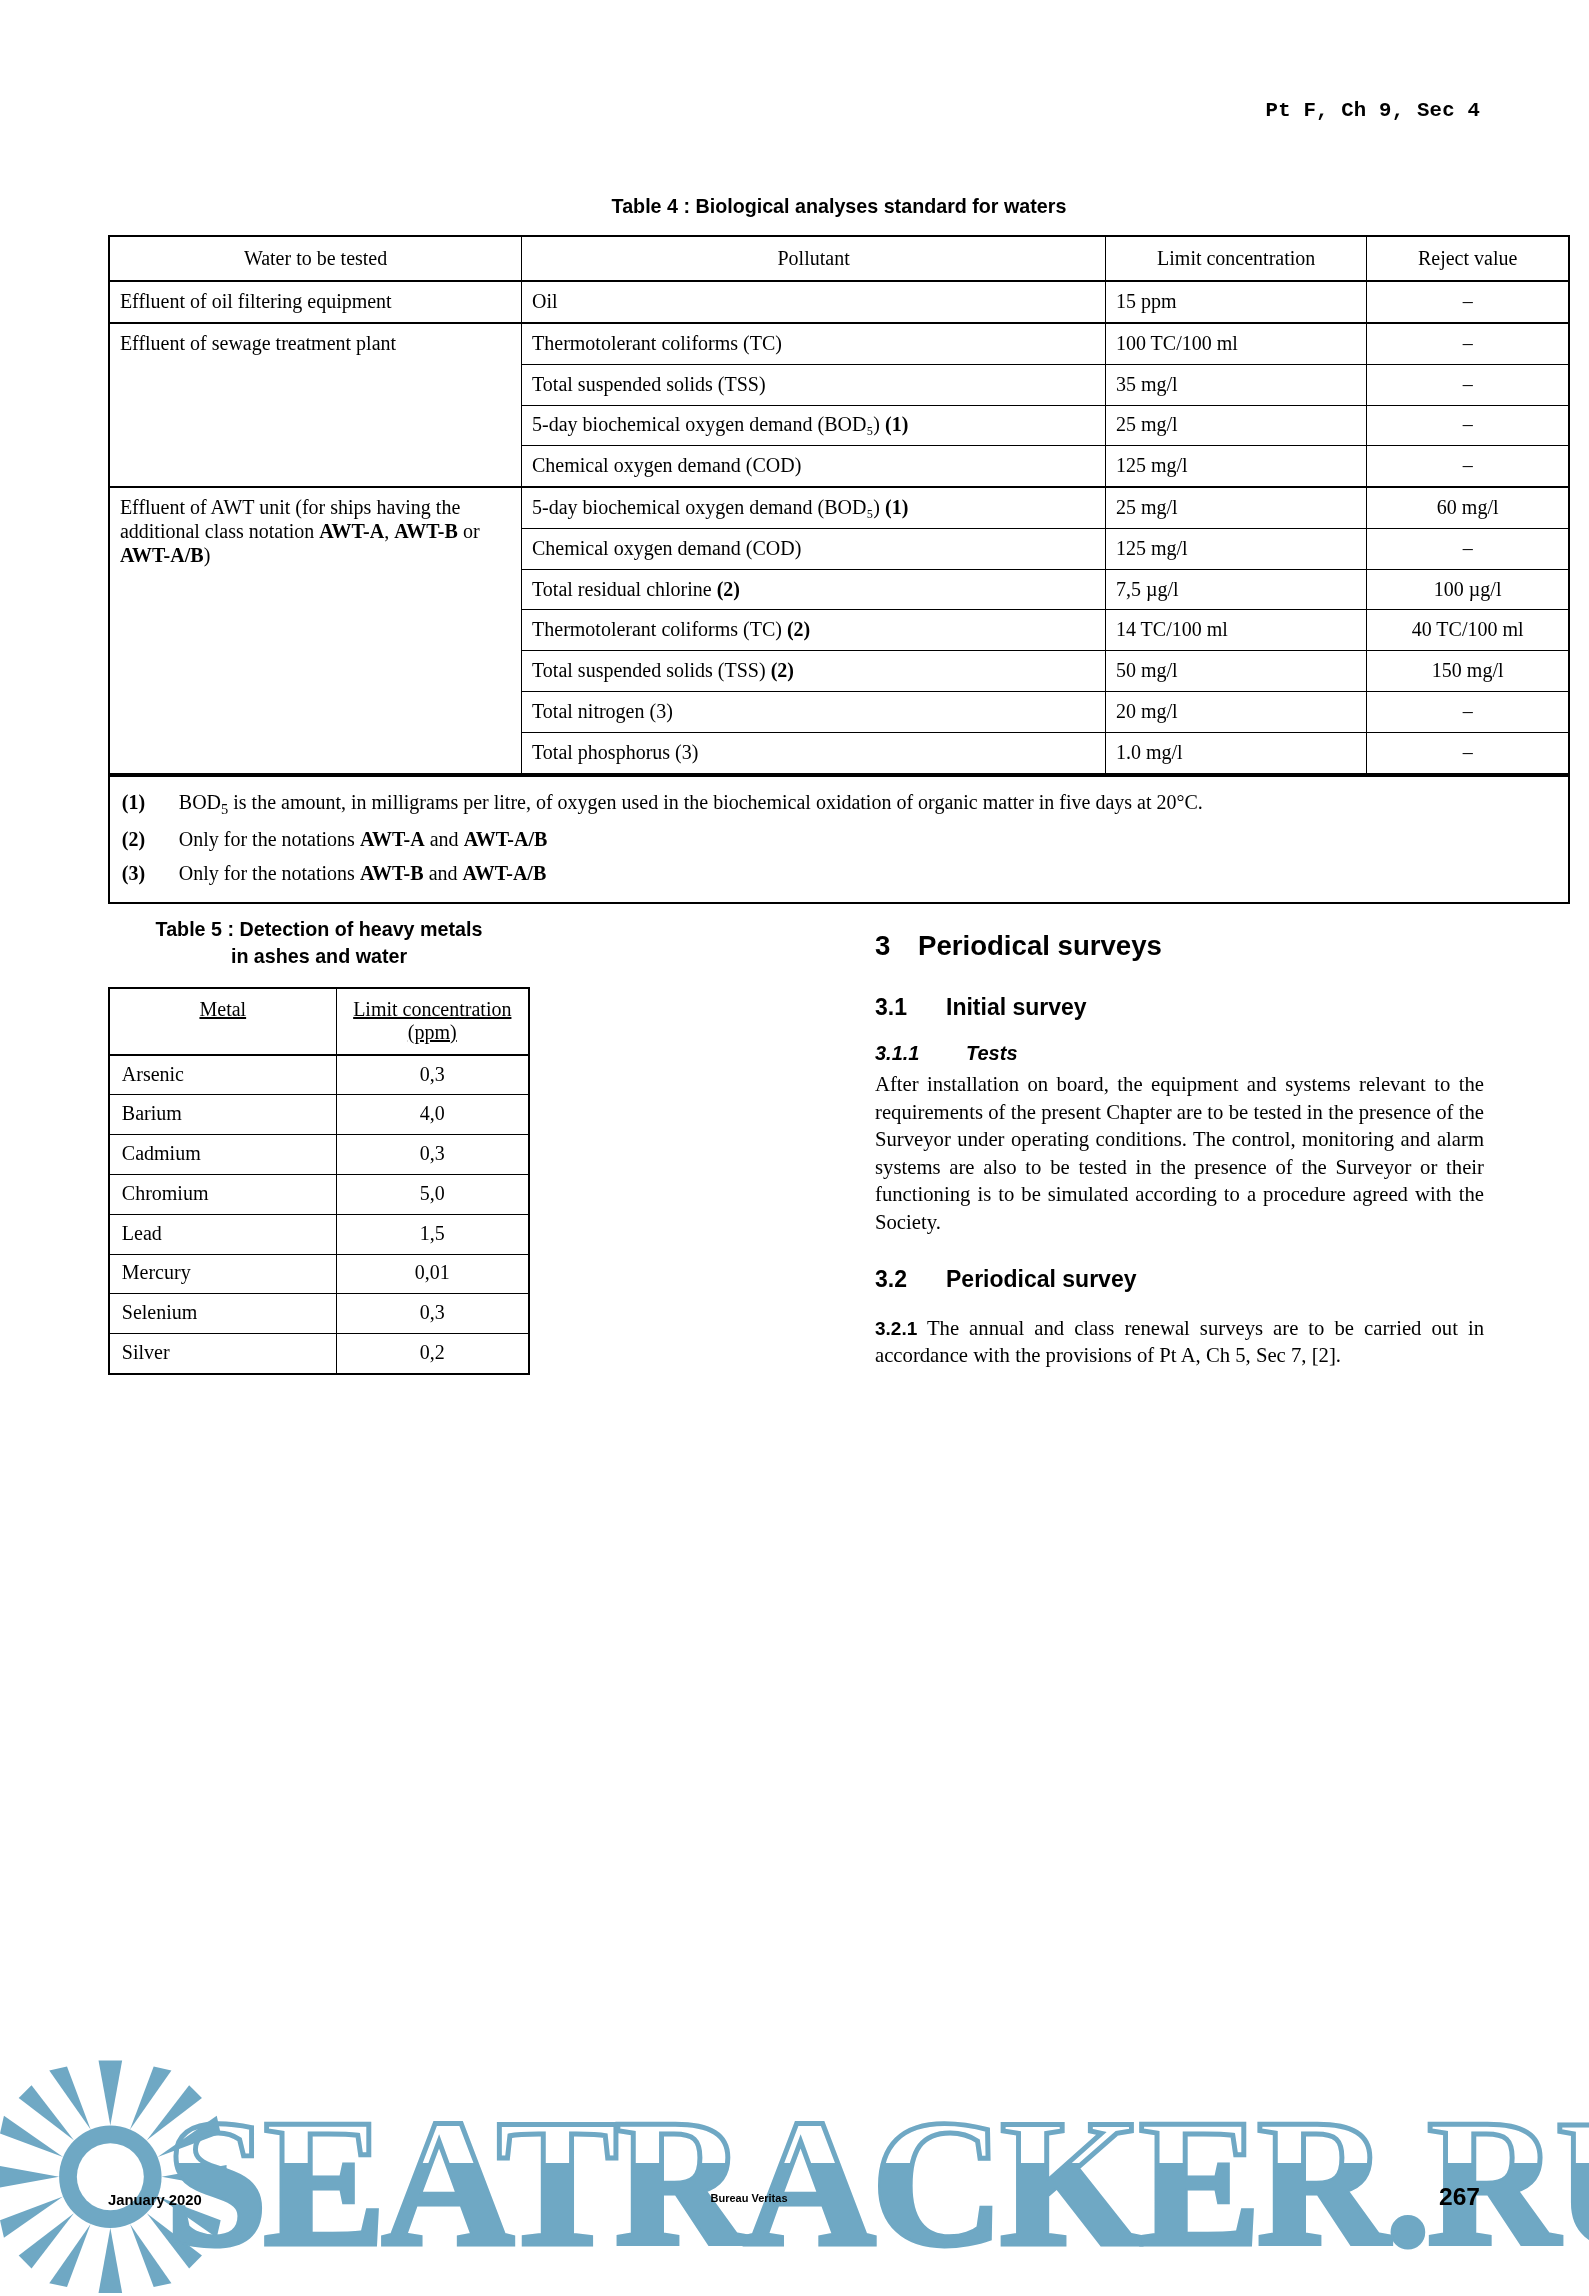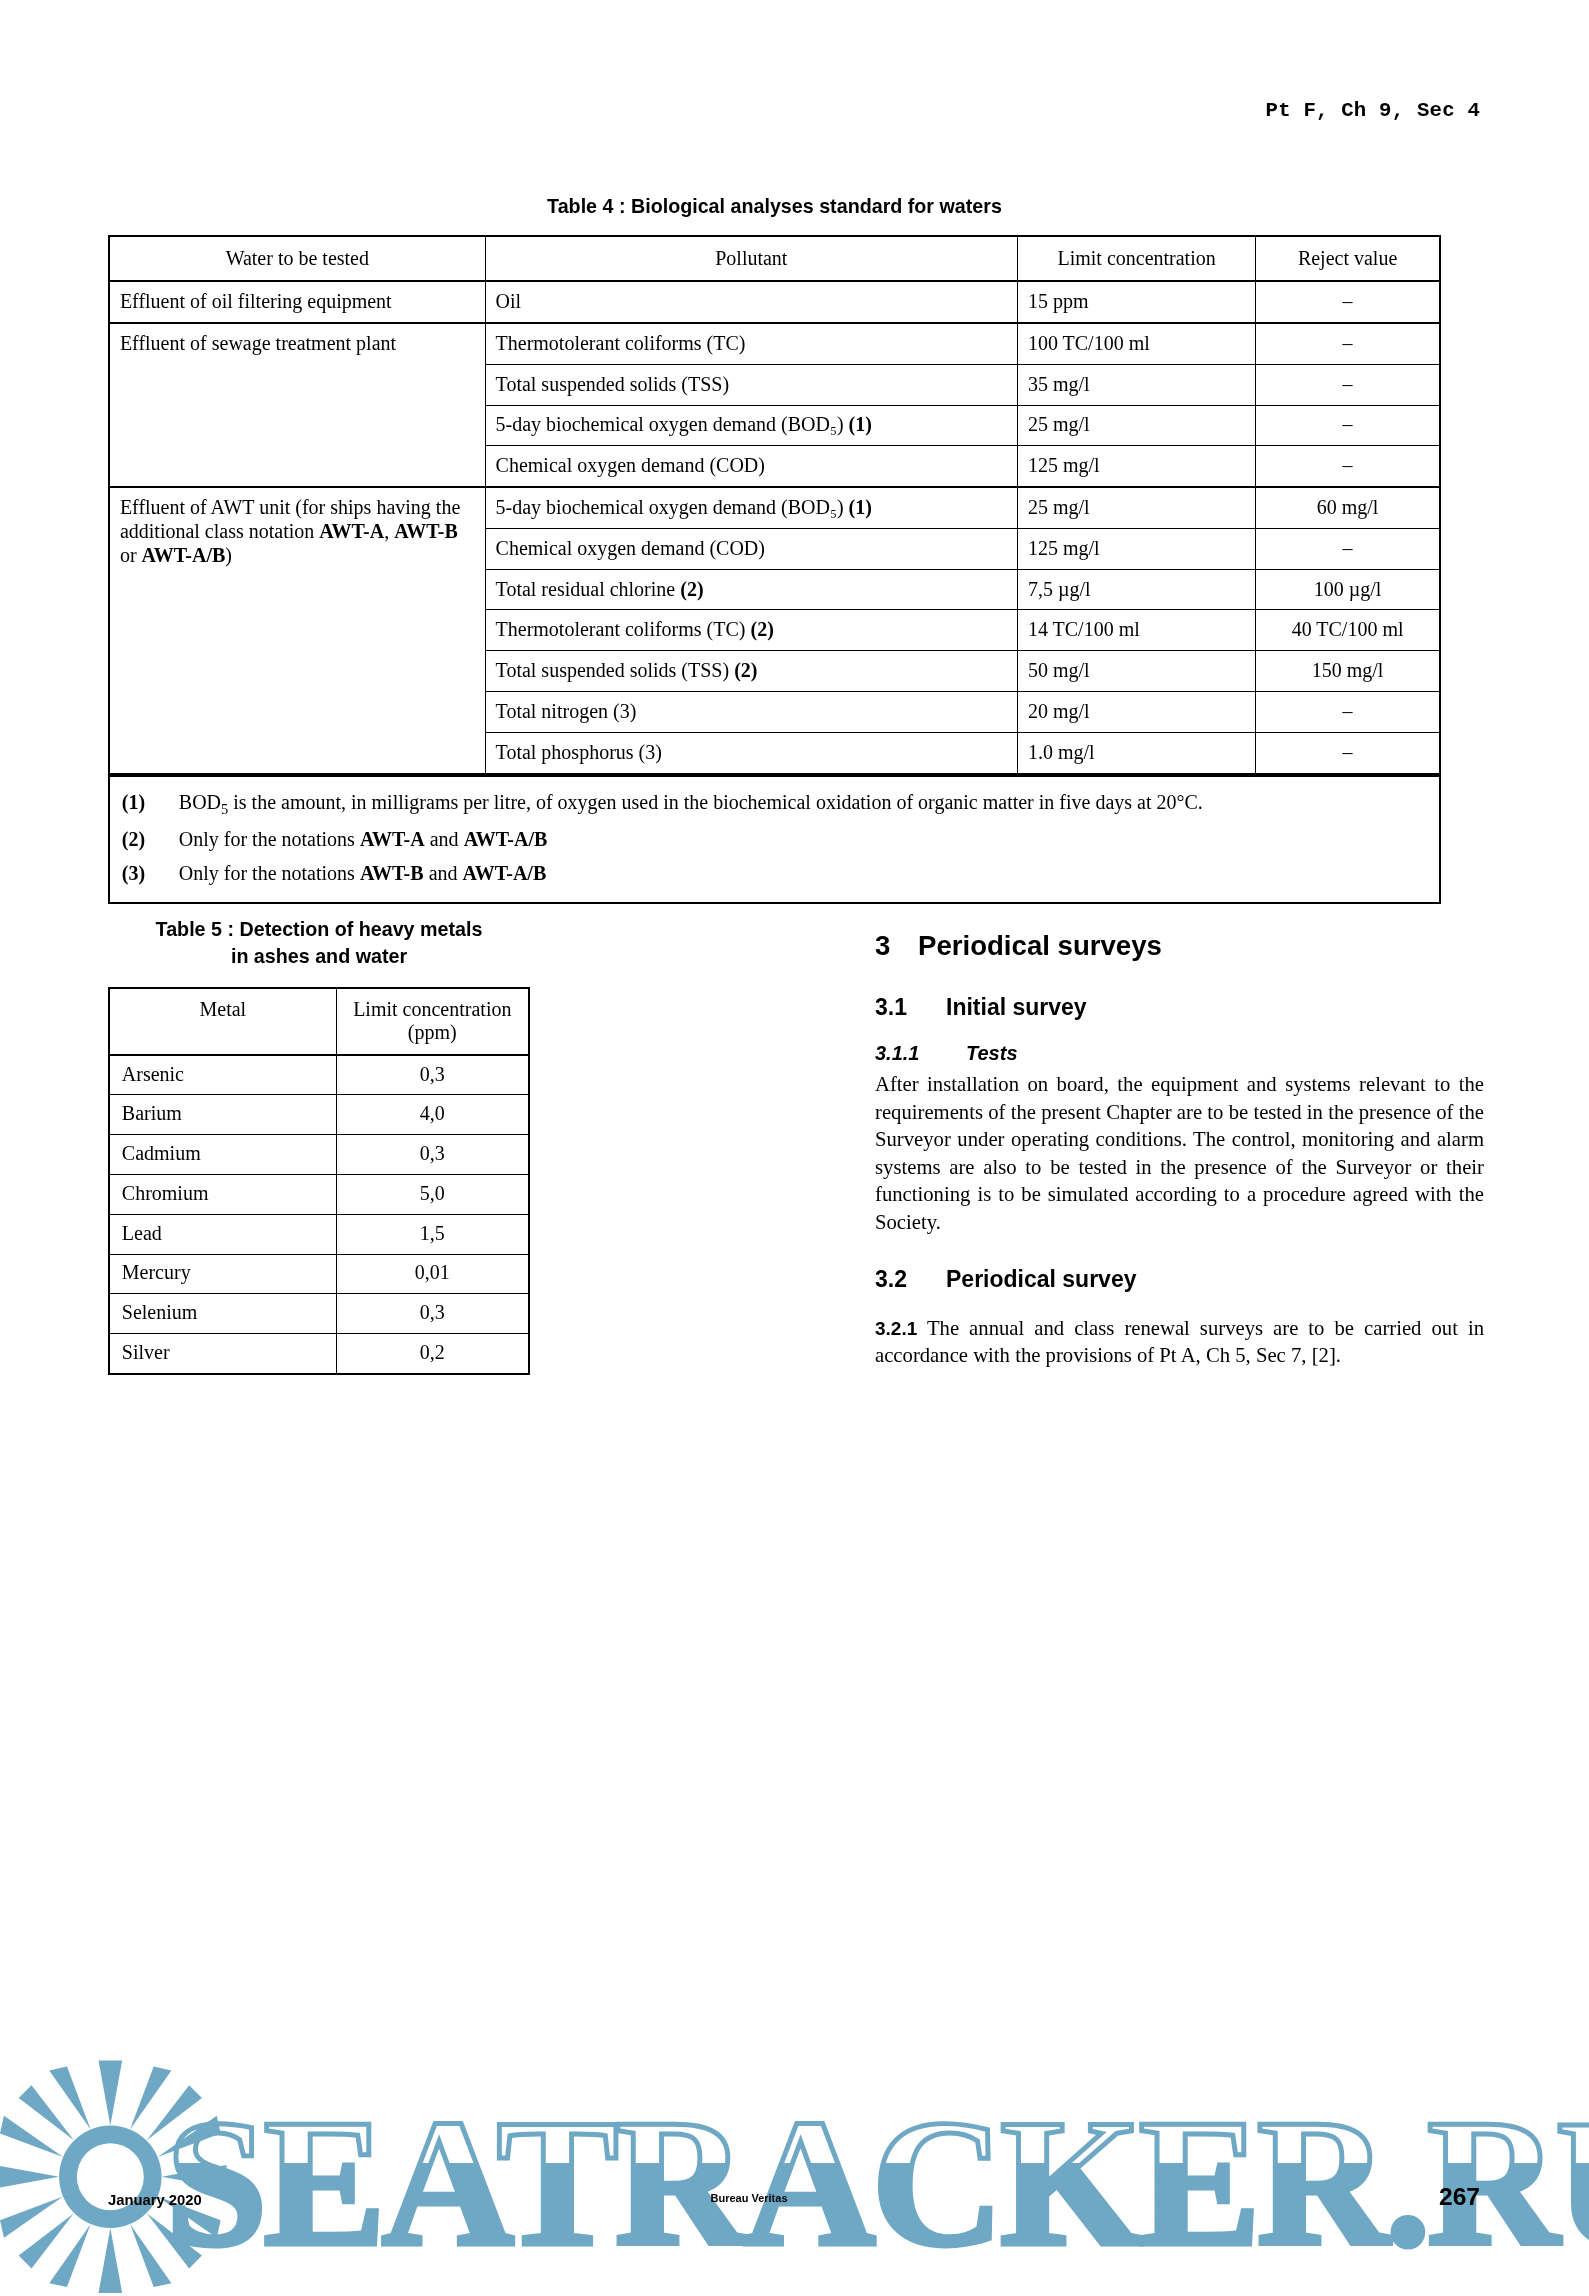--- a/index.html
+++ b/index.html
@@ -34,21 +34,21 @@
     font-size: 19.7px;
     text-align: center;
     line-height: 1.35;
   }
 
   
   #table4-block {
     position: absolute;
     left: 108px;
     top: 193px;
-    width: 1333px;
+    width: 1462px;
   }
   #table4-caption { margin-bottom: 15.8px; }
 
   table.doc-table {
     border-collapse: collapse;
     width: 100%;
     font-size: 20px;
     line-height: 1.2;
   }
   table.doc-table td, table.doc-table th {
@@ -102,20 +102,21 @@
   table.t5 td {
     border: 1px solid #000;
     padding: 6.9px 11.8px 8.9px 11.8px;
     vertical-align: top;
   }
   table.t5 thead td {
     text-align: center;
     border-bottom: 2px solid #000;
     padding-top: 8.9px;
     padding-bottom: 9.9px;
+    text-decoration: underline;
   }
   .t5-outer { border: 2px solid #000; }
   .m-name { width: 202px; text-align: left; }
   .m-val  { text-align: center; }
 
   
   #right-col {
     position: absolute;
     left: 875px;
     top: 930px;

